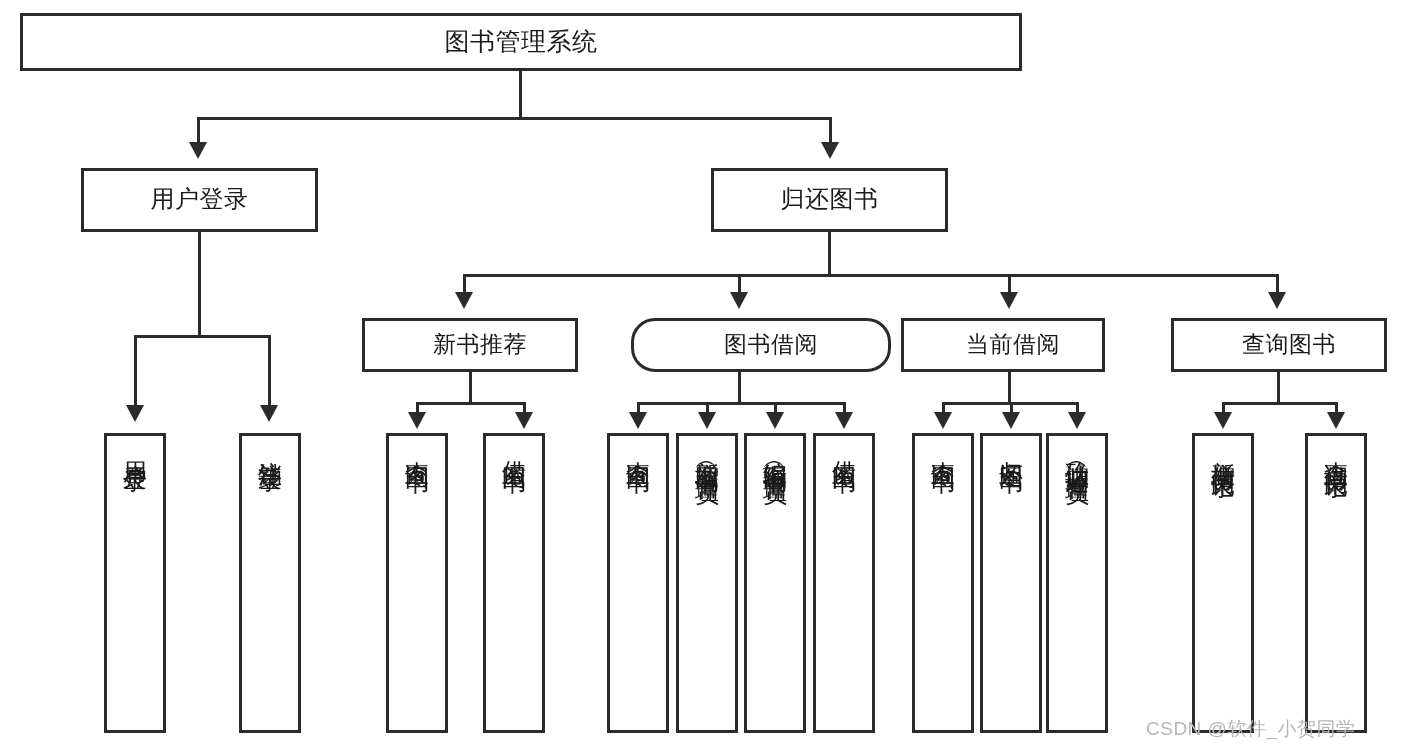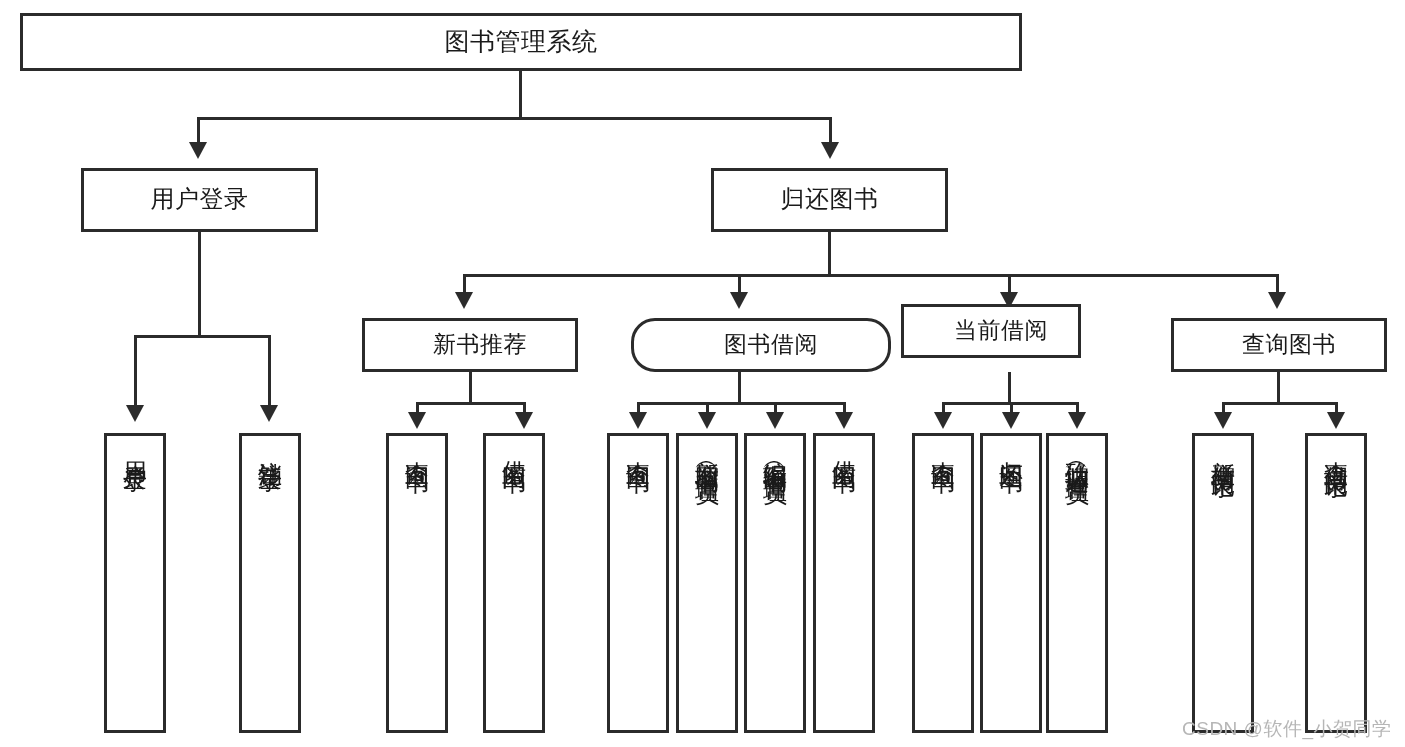--- a/index.html
+++ b/index.html
@@ -131,21 +131,21 @@
   <div class="arrow" style="left:1000px; top:292px;"></div>
   <div class="vline" style="left:1276px; top:274px; width:3px; height:20px;"></div>
   <div class="arrow" style="left:1268px; top:292px;"></div>
 
   <div class="node lvl3" style="left:362px; top:318px; width:216px; height:54px;">
     <span class="label">新书推荐</span>
   </div>
   <div class="node lvl3" style="left:631px; top:318px; width:260px; height:54px;border-radius:24px;">
     <span class="label">图书借阅</span>
   </div>
-  <div class="node lvl3" style="left:901px; top:304px; width:180px; height:54px;">
+  <div class="node lvl3" style="left:901px; top:318px; width:204px; height:54px;">
     <span class="label">当前借阅</span>
   </div>
   <div class="node lvl3" style="left:1171px; top:318px; width:216px; height:54px;">
     <span class="label">查询图书</span>
   </div>
 
   <div class="vline" style="left:469px; top:372px; width:3px; height:32px;"></div>
   <div class="hline" style="left:416px; top:402px; width:110px; height:3px;"></div>
   <div class="vline" style="left:416px; top:402px; width:3px; height:12px;"></div>
   <div class="arrow" style="left:408px; top:412px;"></div>
@@ -216,15 +216,15 @@
     <span class="label">确认归还（管理员）</span>
   </div>
 
   <div class="node leaf" style="left:1192px; top:433px; width:62px; height:300px;">
     <span class="label">新增借阅记录</span>
   </div>
   <div class="node leaf" style="left:1305px; top:433px; width:62px; height:300px;">
     <span class="label">查询借阅记录</span>
   </div>
 
-  <div id="watermark" style="left:1146px; top:716px;margin-left:36px;">CSDN @软件_小贺同学</div>
+  <div id="watermark" style="left:1146px; top:716px;">CSDN @软件_小贺同学</div>
 
 </div>
 
 </body></html>

